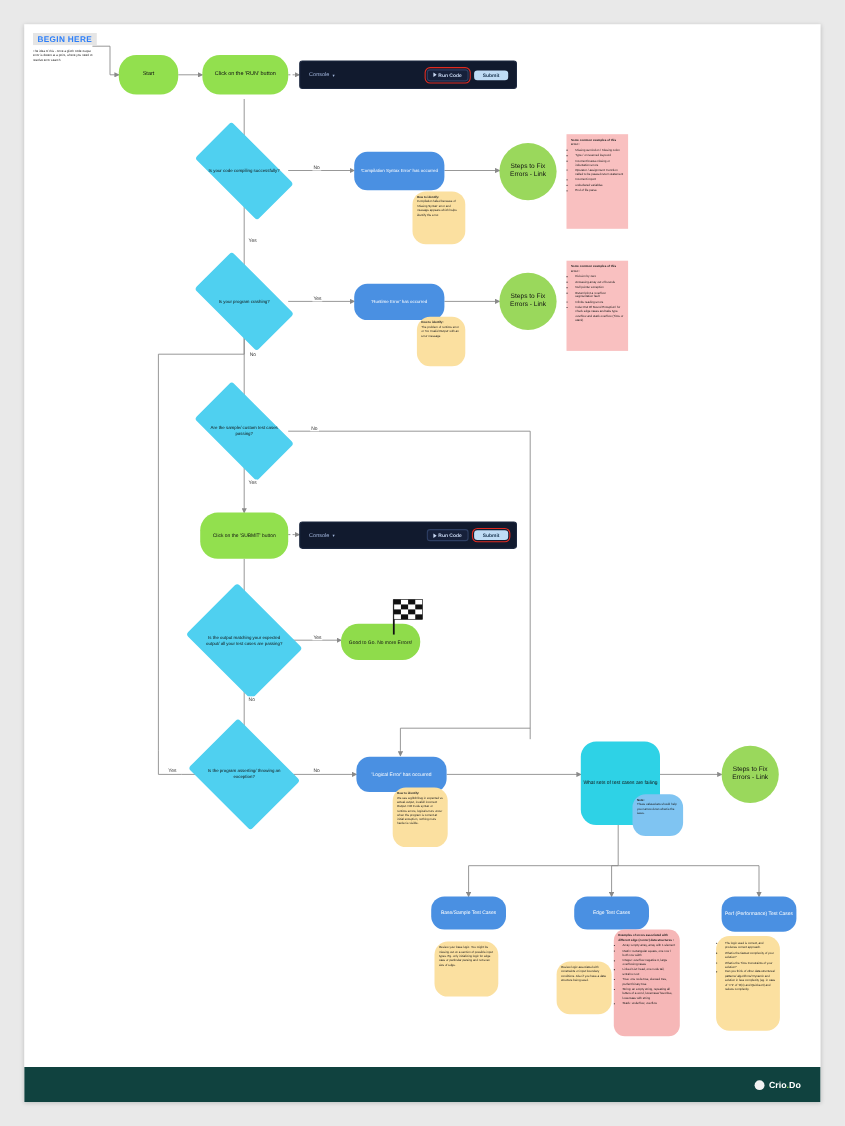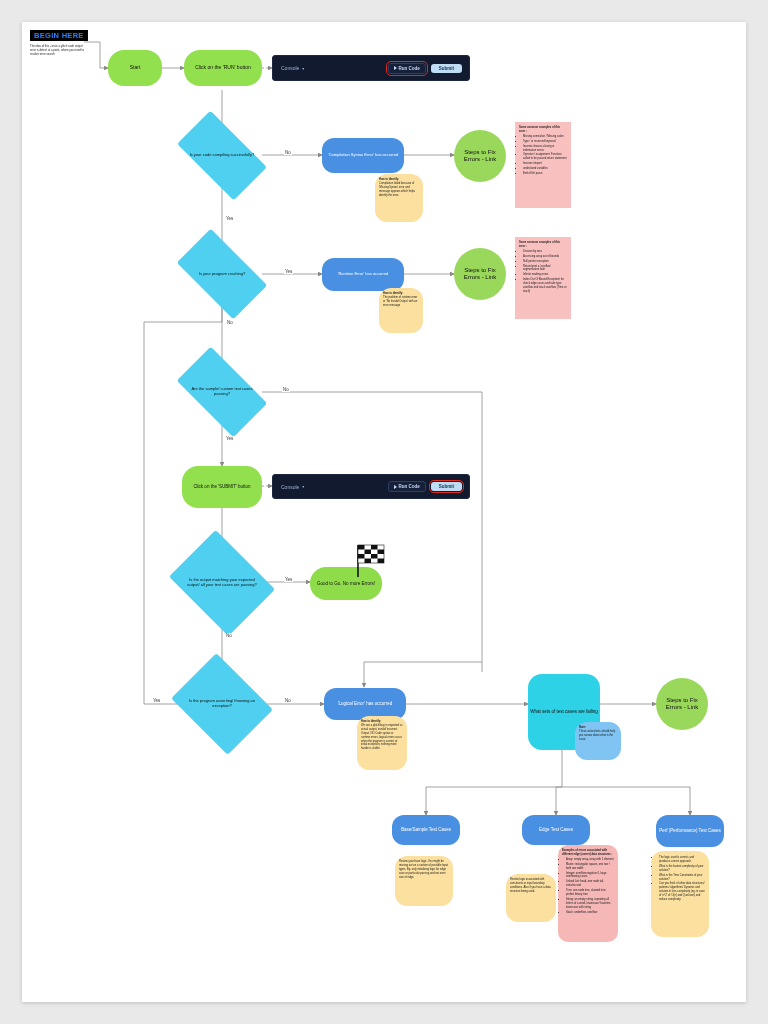--- a/index.html
+++ b/index.html
@@ -65,21 +65,21 @@
 
   .edge-label {
     position:absolute; font-size:4.5px; color:#333; z-index:4;
     background:#fff; padding:0 1px;
   }
 
   
   #begin-here {
     position:absolute; left:8px; top:8px;
     font-size:7.5px; font-weight:bold; color:#2d7ff9;
-    background:#000000; padding:1px 4px; letter-spacing:.3px;
+    background:#e5e5e5; padding:1px 4px; letter-spacing:.3px;
     z-index:4;
   }
   #begin-desc {
     position:absolute; left:8px; top:22px; width:58px;
     font-size:2.8px; line-height:1.45; color:#222; z-index:4;
   }
 
   
   .console {
     position:absolute; background:#111a2e; border-radius:3px;
@@ -406,13 +406,17 @@
     <ul>
       <li>The logic used is correct, and produces correct approach.</li>
       <li>What is the fastest complexity of your solution?</li>
       <li>What is the Time Constraints of your solution?</li>
       <li>Can you think of other data structures/ patterns/ algorithms/ Dynamic and solution in less complexity (eg. in case of 'n^2' of 'O(n) and Quicksort) and reduce complexity.</li>
     </ul>
   </div>
 
  </div>
 
+ <div id="footer">
+   <span class="logo-dot"></span>
+   <span class="brand"><span>Crio</span><span class="dot">.</span><span>Do</span></span>
+ </div>
 </div>
 
 </body></html>

